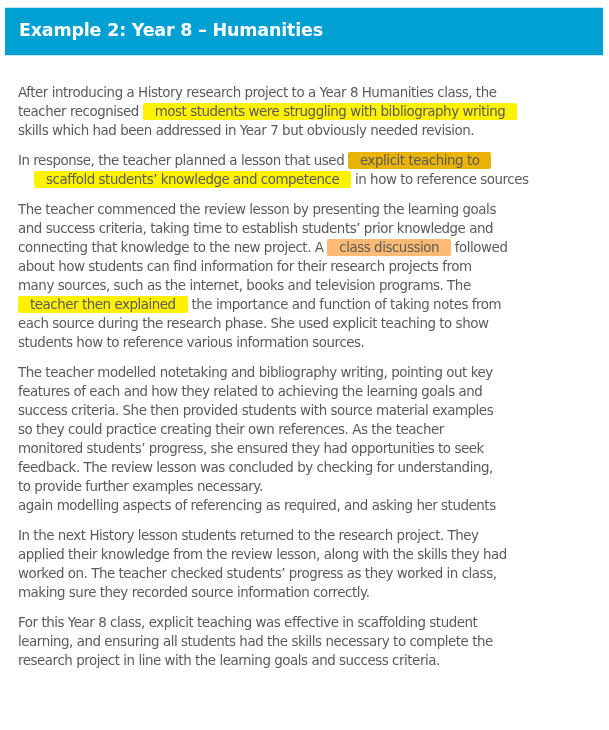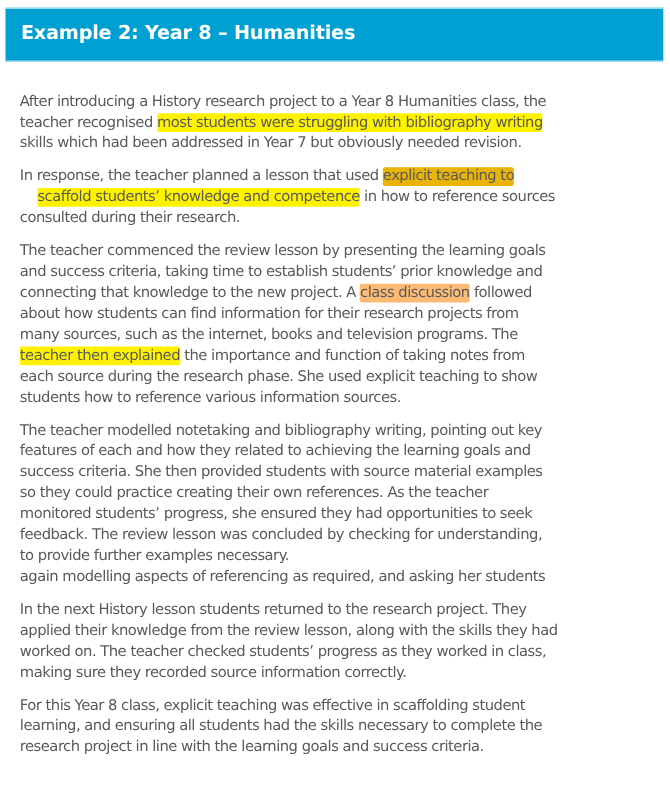--- a/index.html
+++ b/index.html
@@ -51,41 +51,40 @@
     .para {
       margin: 0 0 11px 0;
     }
     .line {
       display: block;
       white-space: nowrap;
     }
     .hl {
       background: #fff200;
       border-radius: 2px;
-      padding: 1px 0;
+      padding: 1px 12px;
       text-align: right;
     }
   </style>
 </head>
 <body>
 
 <div class="banner">
   <span class="banner-title">Example 2: Year 8 – Humanities</span>
 </div>
 
 <div class="content" id="content">
     <p class="para">
       <span class="line"><span>After introducing a History research project to a Year 8 Humanities class, the</span></span>
       <span class="line"><span>teacher recognised </span><span class="hl" style="background: rgb(255, 242, 0);">most students were struggling with bibliography writing</span></span>
       <span class="line"><span>skills which had been addressed in Year 7 but obviously needed revision.</span></span>
     </p>
     <p class="para">
       <span class="line"><span>In response, the teacher planned a lesson that used </span><span class="hl" style="background: #eab308;">explicit teaching to</span></span>
       <span class="line"><span class="hl" style="background: rgb(255, 242, 0); margin-left: 16px;">scaffold students’ knowledge and competence</span><span> in how to reference sources</span></span>
-      <span class="line"><span>consulted during their research.</span></span>
     </p>
     <p class="para">
       <span class="line"><span>The teacher commenced the review lesson by presenting the learning goals</span></span>
       <span class="line"><span>and success criteria, taking time to establish students’ prior knowledge and</span></span>
       <span class="line"><span>connecting that knowledge to the new project. A </span><span class="hl" style="background: #fdba74;">class discussion</span><span> followed</span></span>
       <span class="line"><span>about how students can find information for their research projects from</span></span>
       <span class="line"><span>many sources, such as the internet, books and television programs. The</span></span>
       <span class="line"><span class="hl" style="background: rgb(255, 242, 0); margin-top: 14px;">teacher then explained</span><span> the importance and function of taking notes from</span></span>
       <span class="line"><span>each source during the research phase. She used explicit teaching to show</span></span>
       <span class="line"><span>students how to reference various information sources.</span></span>

